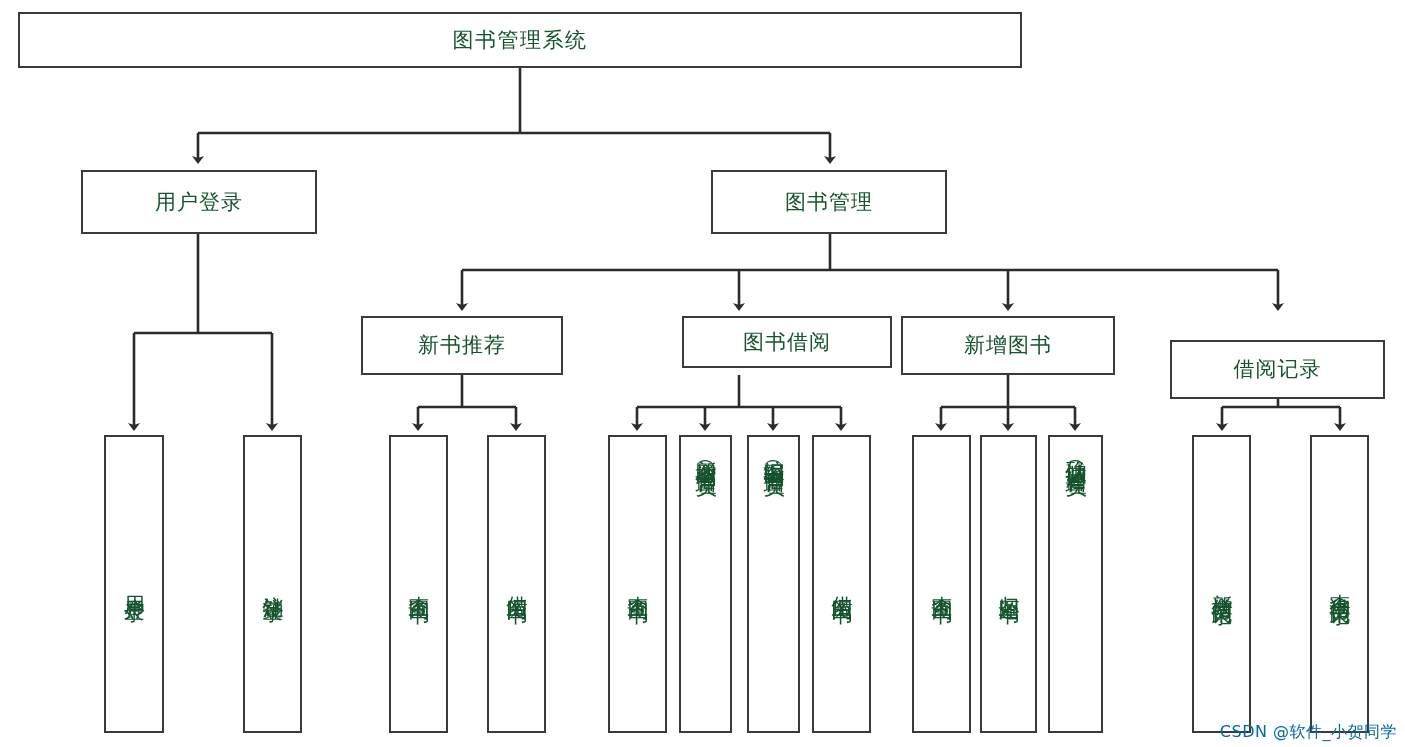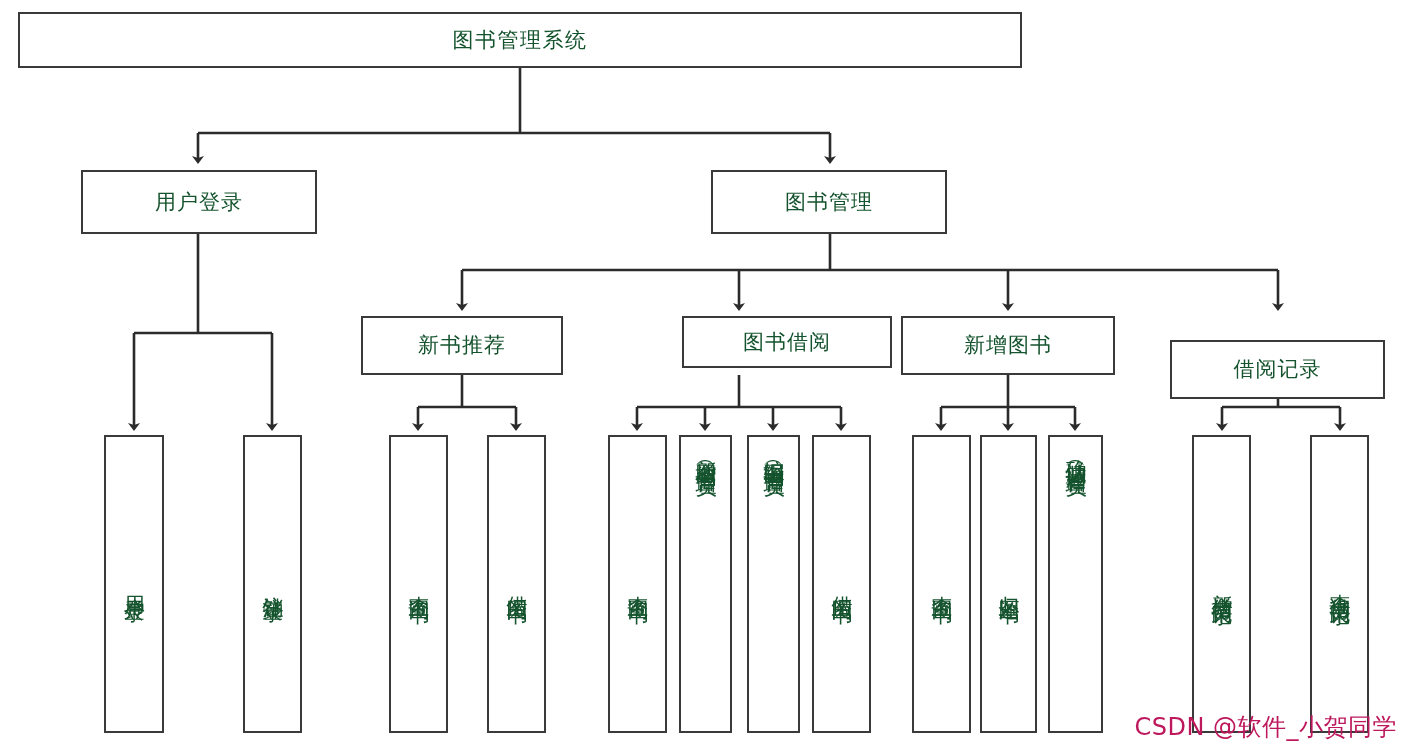--- a/index.html
+++ b/index.html
@@ -60,22 +60,22 @@
     display:block;
     white-space:pre-line;
   }
   .vert .label{
     white-space:nowrap;
   }
   #watermark{
     position:absolute;
     right:8px;
     bottom:4px;
-    font-size:24px;
-    color:#be185d;
+    font-size:16px;
+    color:#0369a1;
     letter-spacing:0.5px;
     user-select:none;
     white-space:nowrap;
   }
 </style>
 </head>
 <body>
 
 <div id="canvas">
 

